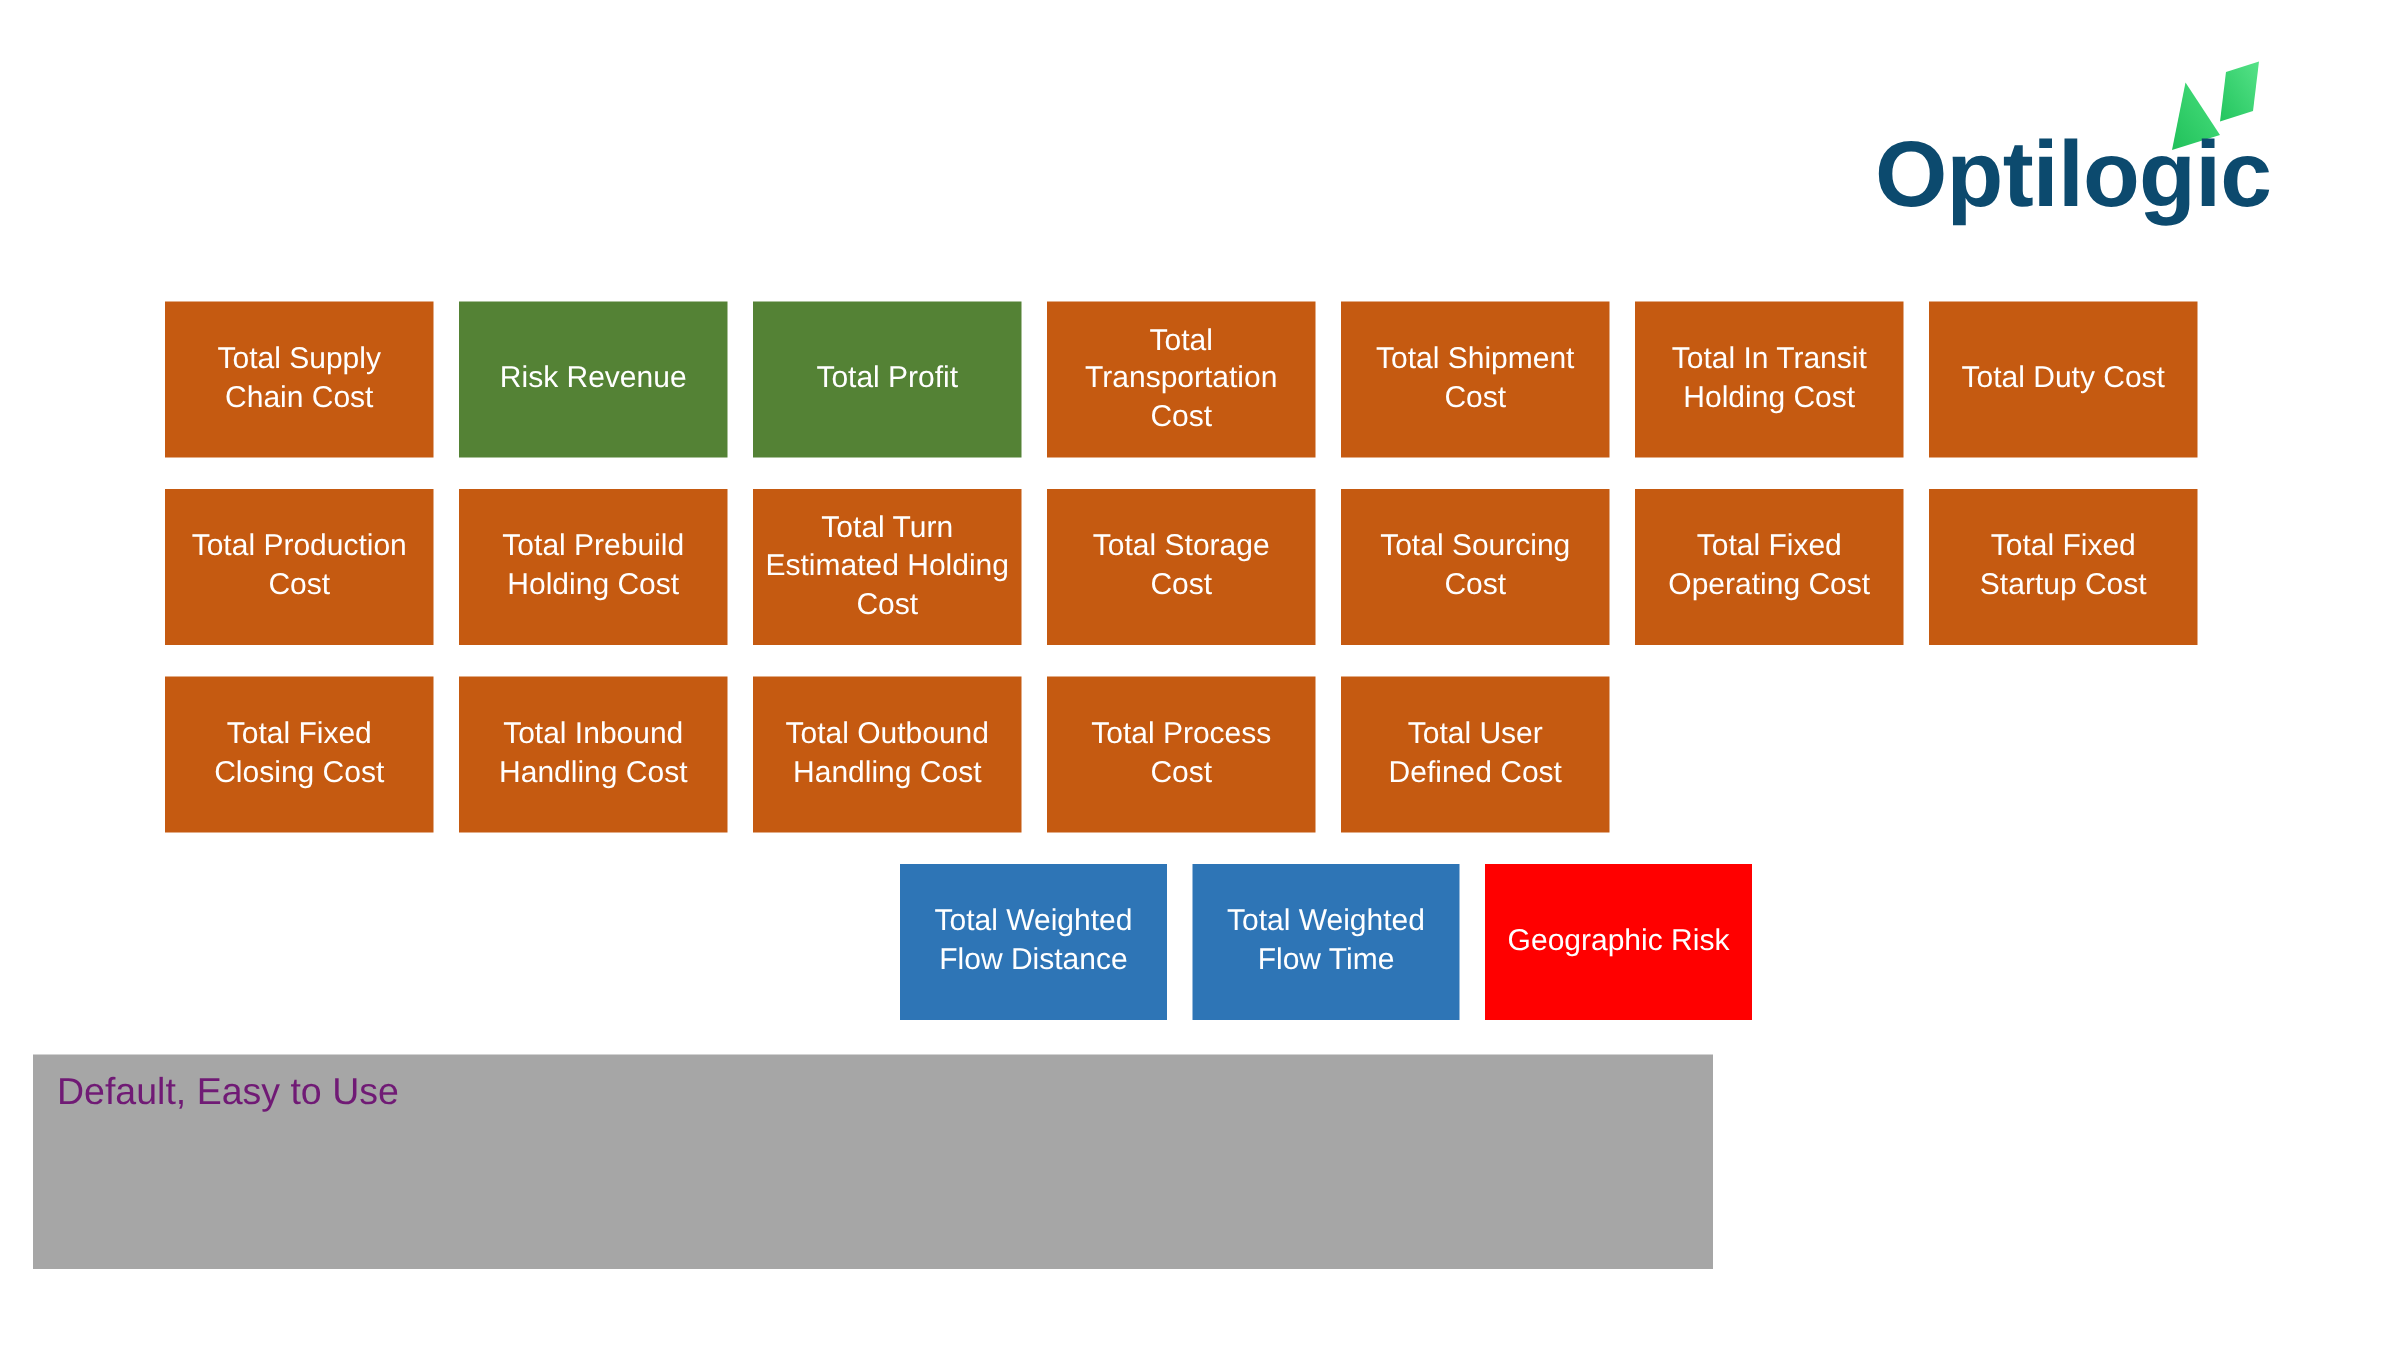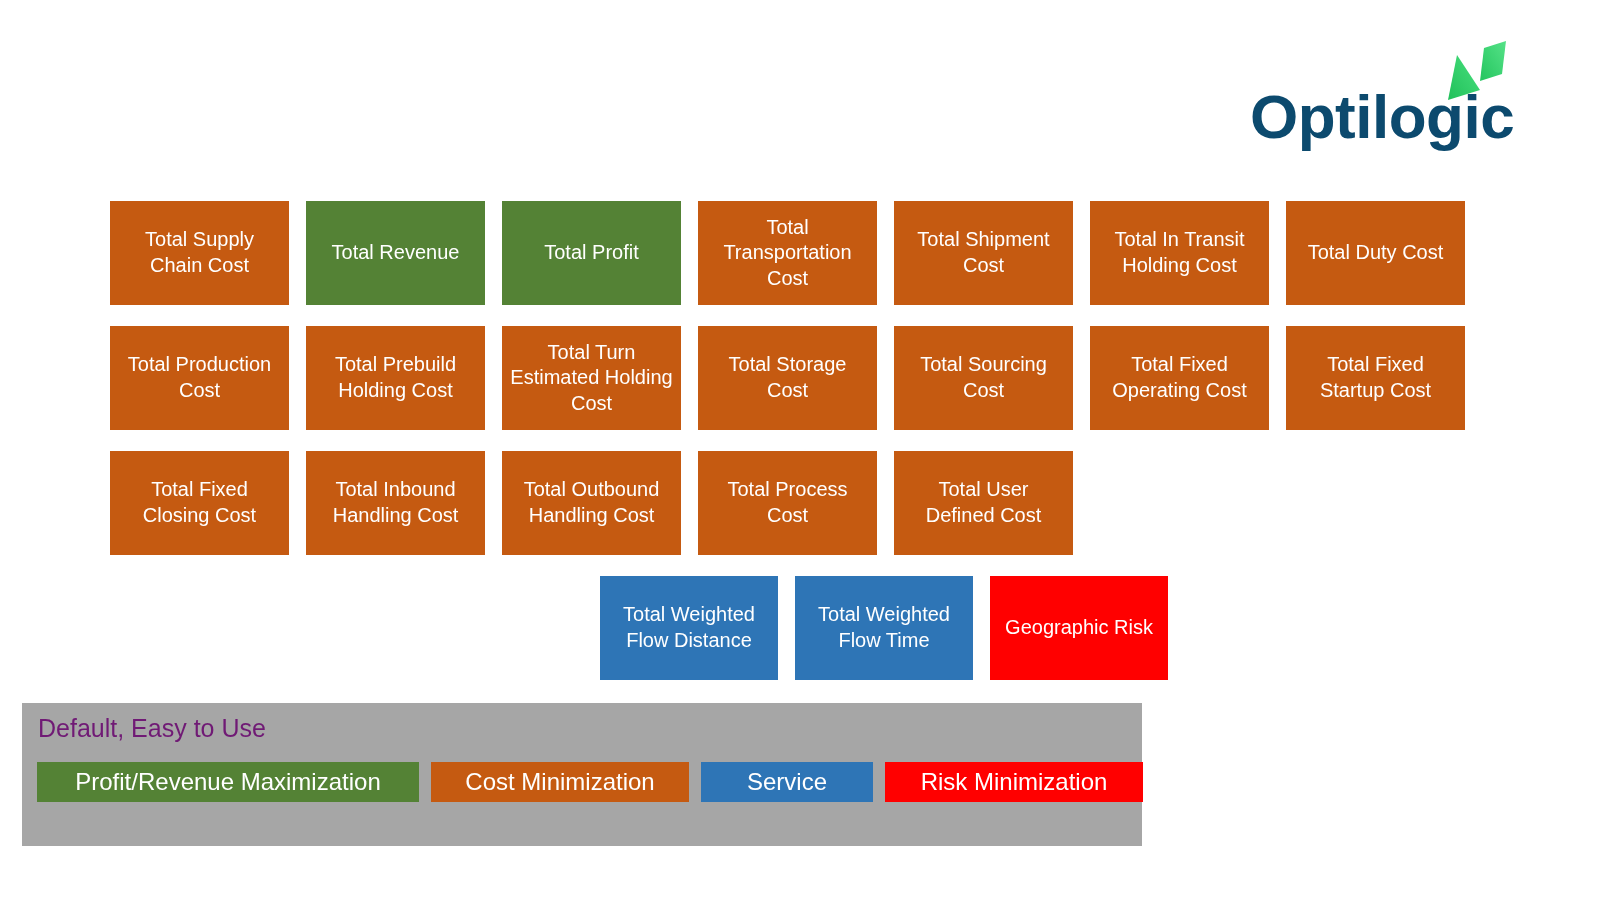--- a/index.html
+++ b/index.html
@@ -147,21 +147,21 @@
   <div id="logo-wordmark">Optilogic</div>
 </div>
 
 <div id="kpi-area">
 
   <div class="kpi-row r1">
     <div class="kpi-box orange">
         <span>Total Supply Chain Cost</span>
       </div>
     <div class="kpi-box green">
-        <span>Total Revenue</span>
+        <span>Risk Revenue</span>
       </div>
     <div class="kpi-box green">
         <span>Total Profit</span>
       </div>
     <div class="kpi-box orange">
         <span>Total Transportation Cost</span>
       </div>
     <div class="kpi-box orange">
         <span>Total Shipment Cost</span>
       </div>
@@ -224,27 +224,13 @@
       </div>
     <div class="kpi-box red">
         <span>Geographic Risk</span>
       </div>
   </div>
 
 </div>
 
 <div id="legend-bar">
   <div id="legend-caption">Default, Easy to Use</div>
-  <div id="legend-chips">
-    <div class="legend-chip green">
-        <span>Profit/Revenue Maximization</span>
-      </div>
-    <div class="legend-chip orange">
-        <span>Cost Minimization</span>
-      </div>
-    <div class="legend-chip blue">
-        <span>Service</span>
-      </div>
-    <div class="legend-chip red">
-        <span>Risk Minimization</span>
-      </div>
-  </div>
 </div>
 
 </body></html>

